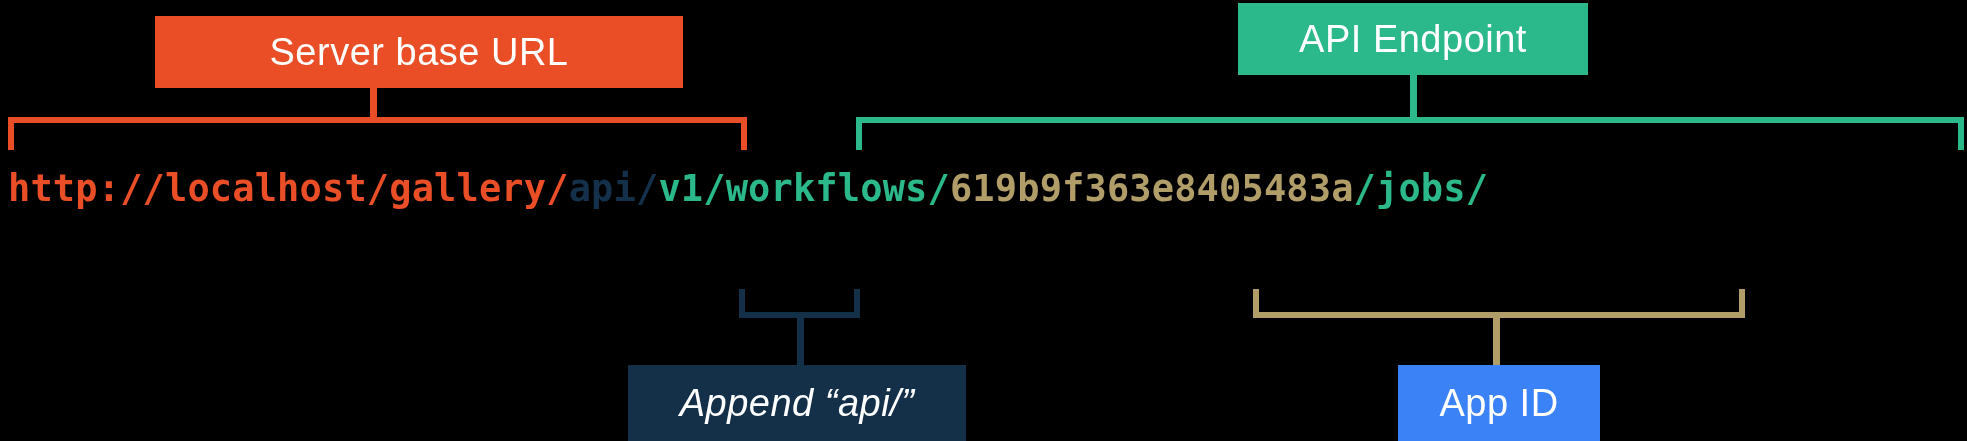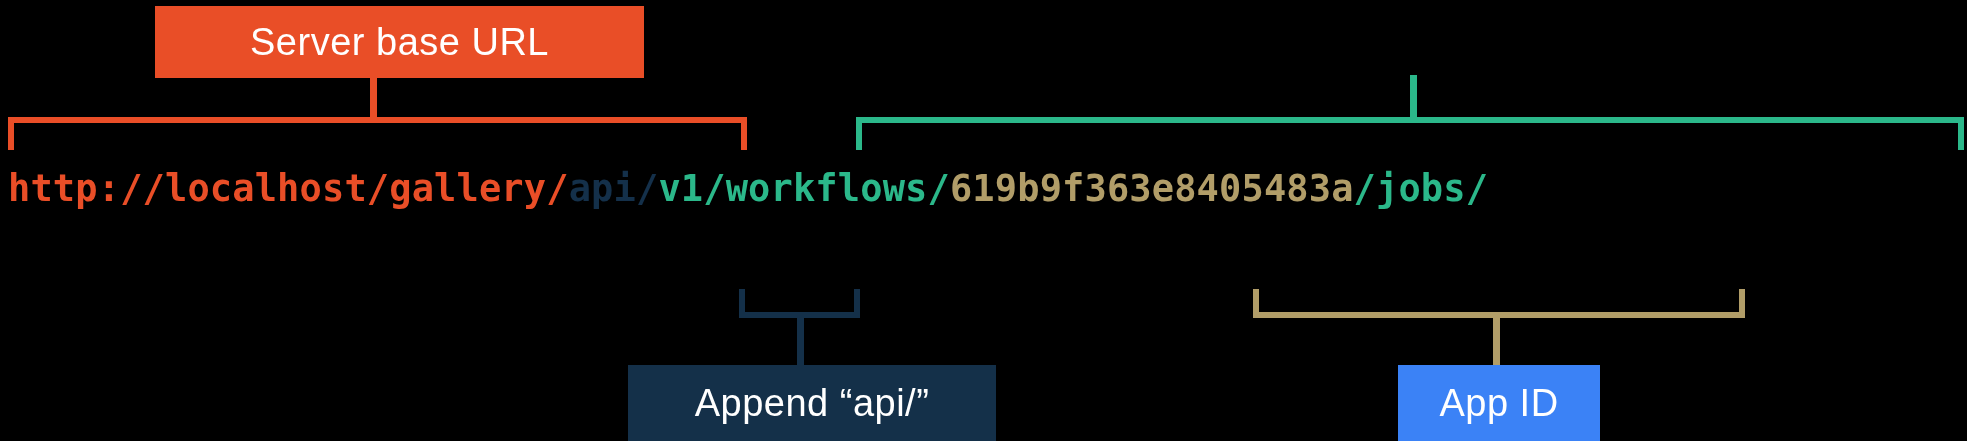--- a/index.html
+++ b/index.html
@@ -30,23 +30,23 @@
     left: 8px;
     top: 170px;
     font-family: "DejaVu Sans Mono", monospace;
     font-weight: bold;
     font-size: 37px;
     letter-spacing: 0.15px;
     white-space: nowrap;
     line-height: 1.0;
   }
   
-  #server-box   { left: 155px;  top: 6px;   width: 489px;  height: 72px; }
+  #server-box   { left: 155px;  top: 16px;   width: 528px;  height: 72px; }
   #endpoint-box { left: 1238px; top: 3px;   width: 350px;  height: 72px; }
-  #append-box   { left: 628px;  top: 365px; width: 368px;  height: 76px; }
+  #append-box   { left: 628px;  top: 365px; width: 338px;  height: 76px; font-style: italic; }
   #appid-box    { left: 1398px; top: 365px; width: 202px;  height: 76px; }
 
   #server-stem   { left: 370px;  top: 75px;  height: 48px; }
   #endpoint-stem { left: 1410px; top: 75px;  height: 48px; }
   #append-stem   { left: 797px;  top: 318px; height: 47px; }
   #appid-stem    { left: 1493px; top: 318px; height: 47px; }
 
   #server-bracket   { left: 8px;    top: 117px; width: 739px;  height: 33px; }
   #endpoint-bracket { left: 856px;  top: 117px; width: 1108px; height: 33px; }
   #append-bracket   { left: 739px;  top: 289px; width: 121px;  height: 29px; }
@@ -54,20 +54,21 @@
 </style>
 </head>
 <body>
 
 <div class="stage">
 
   <div id="server-box" class="label-box" style="background-color: rgb(233, 78, 39);">Server base URL</div>
   <div id="server-stem" class="stem" style="background-color: rgb(233, 78, 39);"></div>
   <div id="server-bracket" class="bracket down" style="border-color: rgb(233, 78, 39);"></div>
 
+  <div id="endpoint-box" class="label-box" style="background-color: rgb(43, 184, 138);">API Endpoint</div>
   <div id="endpoint-stem" class="stem" style="background-color: rgb(43, 184, 138);"></div>
   <div id="endpoint-bracket" class="bracket down" style="border-color: rgb(43, 184, 138);"></div>
 
   <div class="url-line">
     <span style="color: rgb(233, 78, 39);">http://localhost/gallery/</span><span style="color: rgb(20, 48, 74);">api/</span><span style="color: rgb(43, 184, 138);">v1/workflows/</span><span style="color: rgb(177, 157, 104);">619b9f363e8405483a</span><span style="color: rgb(43, 184, 138);">/jobs/</span>
   </div>
 
   <div id="append-bracket" class="bracket up" style="border-color: rgb(20, 48, 73);"></div>
   <div id="append-stem" class="stem" style="background-color: rgb(20, 48, 73);"></div>
   <div id="append-box" class="label-box" style="background-color: rgb(20, 48, 73);">Append “api/”</div>

